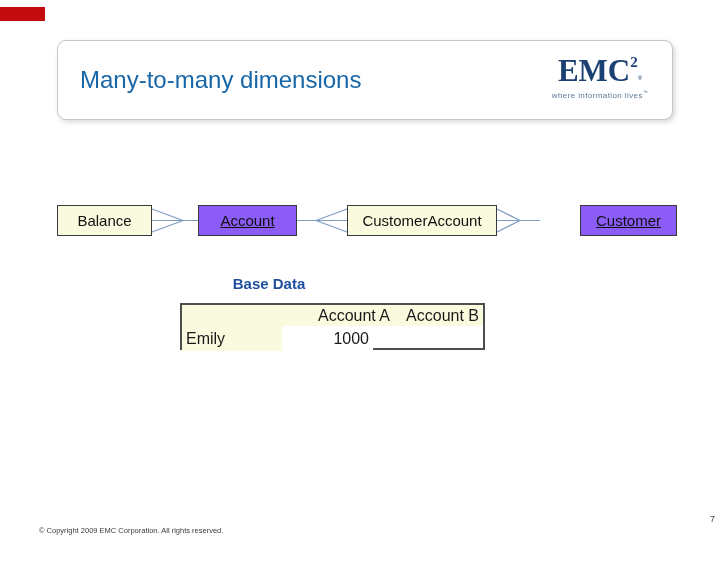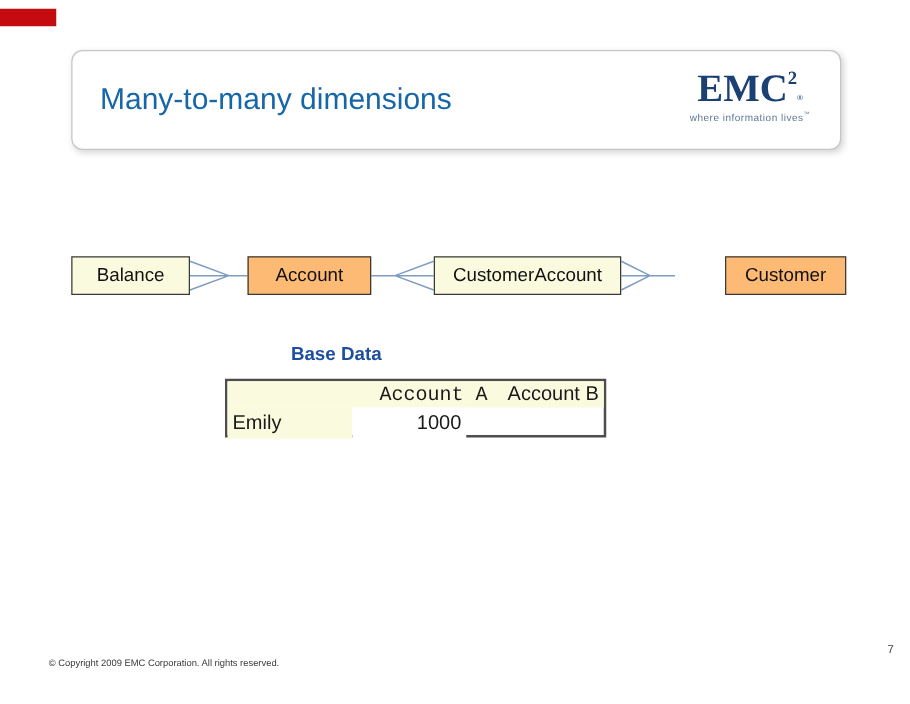--- a/index.html
+++ b/index.html
@@ -60,21 +60,21 @@
   }
   .entity {
     position: absolute; top: 205px; height: 31px;
     border: 1px solid #3a3a3a;
     display: flex; align-items: center; justify-content: center;
     font-size: 15px; color: #111111;
     box-sizing: border-box;
     white-space: nowrap;
   }
   .entity.cream { background: #fafade; }
-  .entity.blue  { background: #fdba74; }
+  .entity.blue  { background: #8b5cf6; text-decoration: underline; }
   .e-balance         { left: 57px;  width: 95px;  }
   .e-account         { left: 198px; width: 99px;  }
   .e-customeraccount { left: 347px; width: 150px; }
   .e-customer        { left: 540px; width: 97px; margin-left: 40px;  }
 
   .base-data-label {
     position: absolute; left: 186px; top: 275px; width: 166px;
     text-align: center;
     font-size: 15px; font-weight: bold; color: #1e4f9e;
   }
@@ -83,21 +83,21 @@
     width: 305px; height: 47px;
     border: 2px solid #4d4d4d;
     box-sizing: border-box;
     font-size: 16px; color: #1a1a1a;
   }
   .trow { display: flex; }
   .thead { height: 21px; background: #fafade; }
   .tdata { height: 25px; }
   .tcell { display: flex; align-items: center; box-sizing: border-box; }
   .c0 { width: 100px; padding-left: 4px; }
-  .c1 { width: 110px; justify-content: flex-end; padding-right: 2px; font-family: Liberation Mono, monospace; }
+  .c1 { width: 110px; justify-content: flex-end; padding-right: 2px; }
   .c2 { width: 91px;  justify-content: flex-end; padding-right: 4px; }
   .tdata .c0 { background: #fafade; }
   .tdata .c1, .tdata .c2 { background: #ffffff; }
 
   .footer-copyright {
     position: absolute; left: 39px; top: 516px;
     font-size: 7.5px; color: #3a3a3a; margin-top: 10px;
   }
   .page-number {
     position: absolute; right: 13px; top: 514px;

